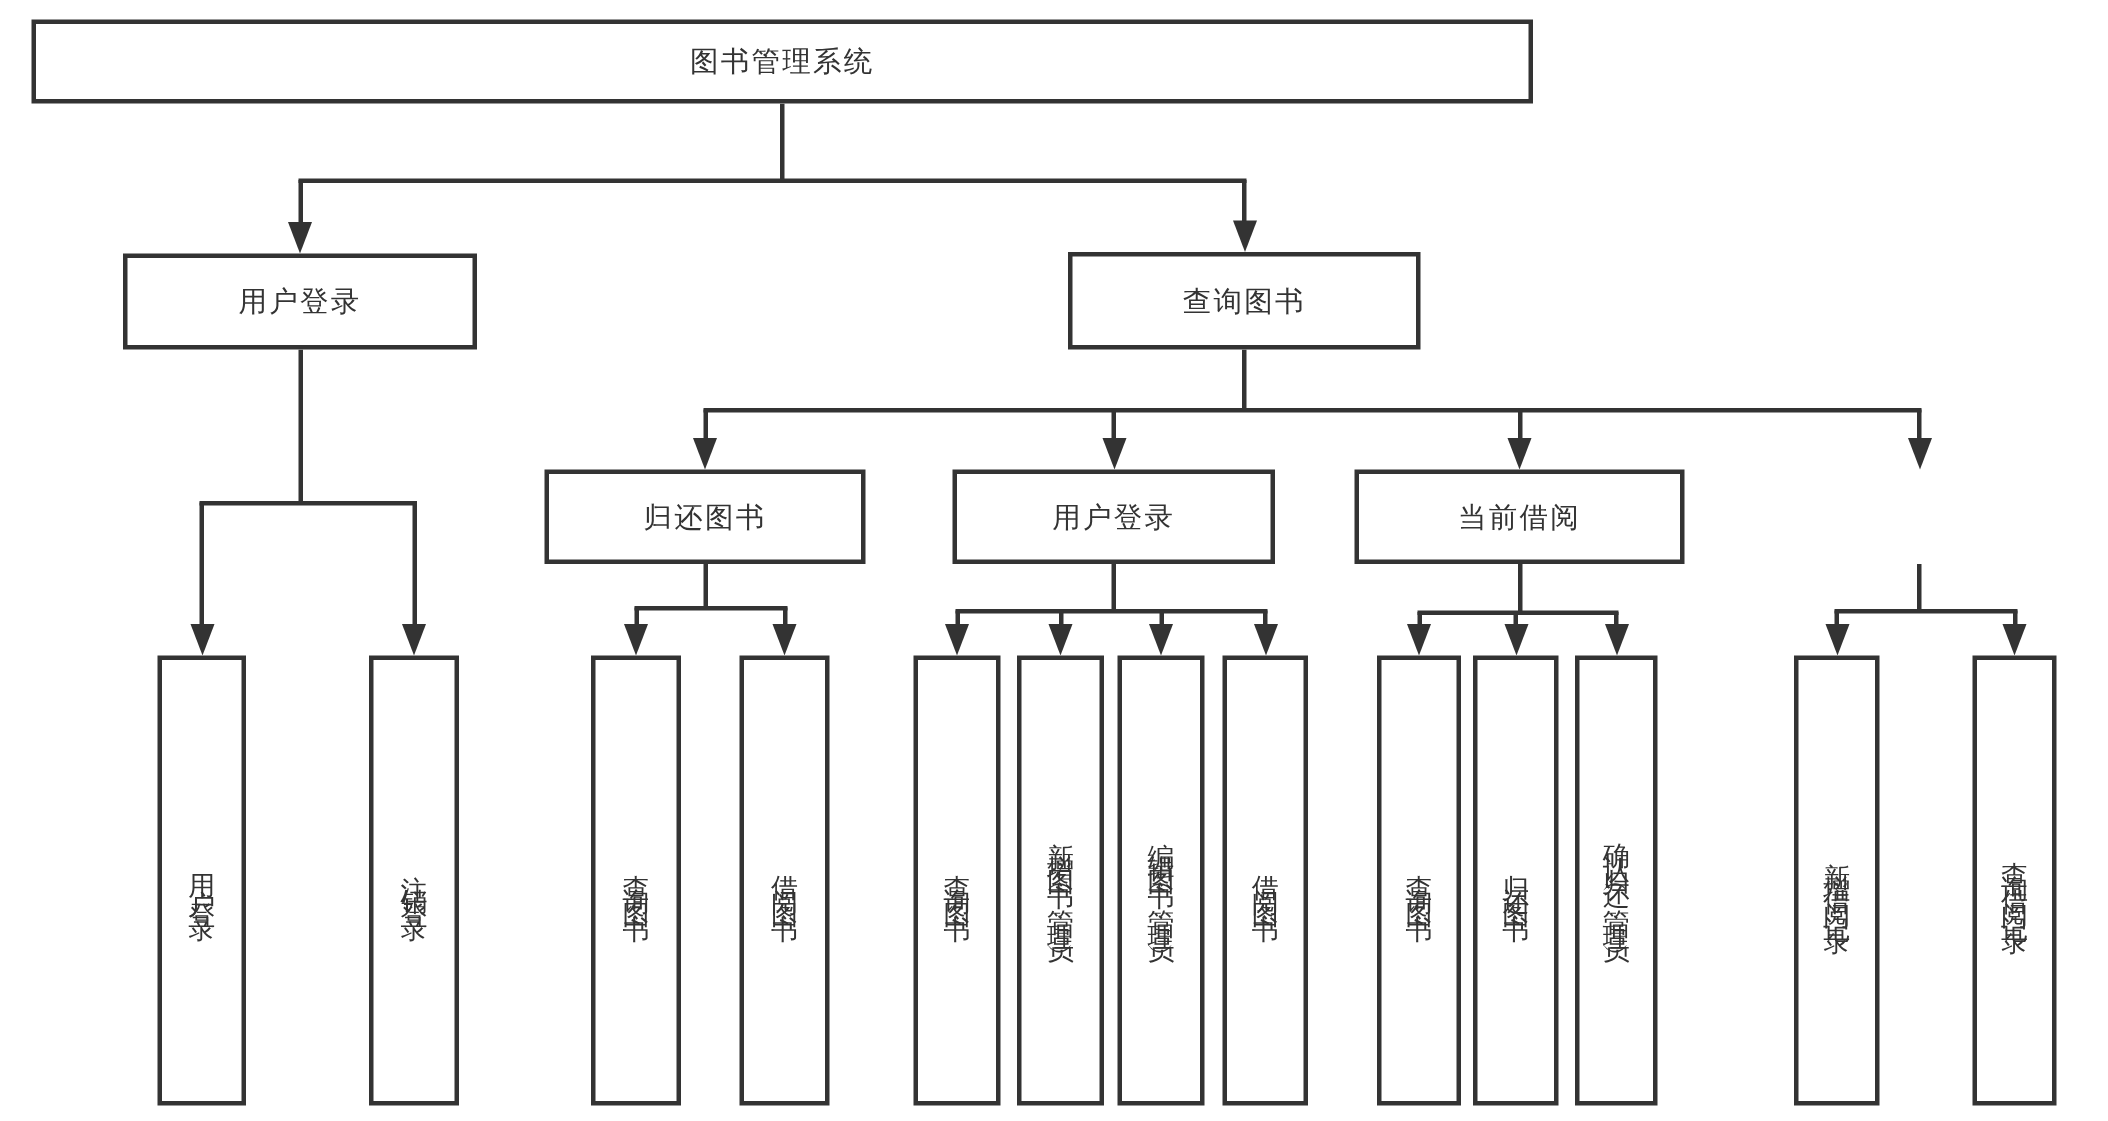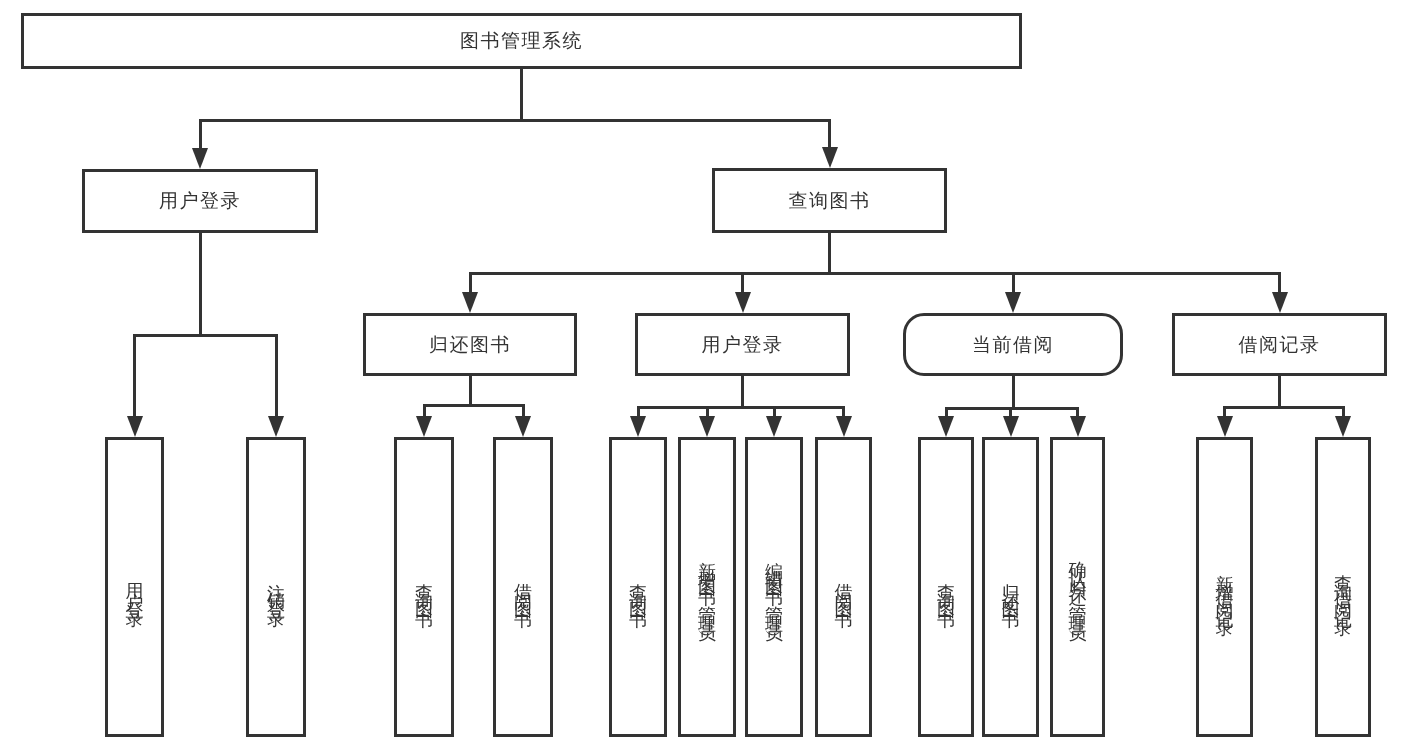--- a/index.html
+++ b/index.html
@@ -40,25 +40,22 @@
     </div>
     <div class="node h" style="left: 712px; top: 168px; width: 235px; height: 65px;">
       <span class="lbl">查询图书</span>
     </div>
     <div class="node h" style="left: 363px; top: 313px; width: 214px; height: 63px;">
       <span class="lbl">归还图书</span>
     </div>
     <div class="node h" style="left: 635px; top: 313px; width: 215px; height: 63px;">
       <span class="lbl">用户登录</span>
     </div>
-    <div class="node h" style="left: 903px; top: 313px; width: 220px; height: 63px; border-radius: 21px;">
+    <div class="node h" style="left: 903px; top: 313px; width: 220px; height: 63px;">
       <span class="lbl">当前借阅</span>
-    </div>
-    <div class="node h" style="left: 1172px; top: 313px; width: 215px; height: 63px;">
-      <span class="lbl">借阅记录</span>
     </div>
     <div class="node v" style="left: 105px; top: 437px; width: 59px; height: 300px;">
       <span class="lbl">用户登录</span>
     </div>
     <div class="node v" style="left: 246px; top: 437px; width: 60px; height: 300px;">
       <span class="lbl">注销登录</span>
     </div>
     <div class="node v" style="left: 394px; top: 437px; width: 60px; height: 300px;">
       <span class="lbl">查询图书</span>
     </div>

